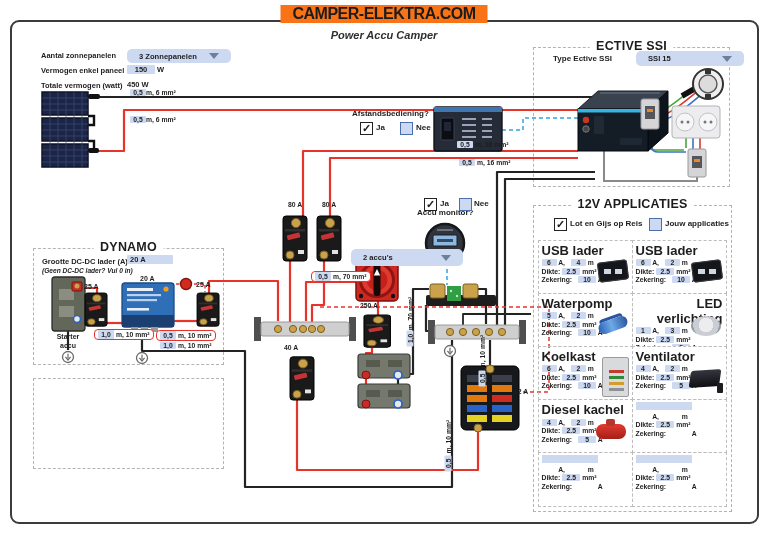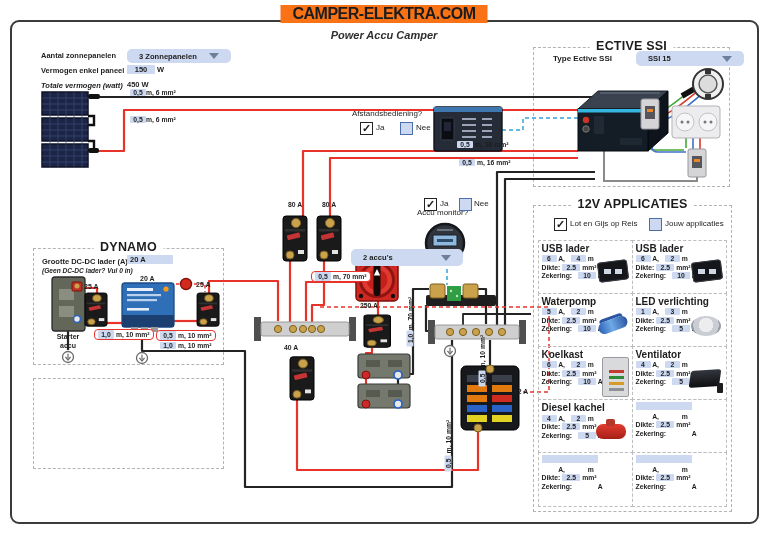--- a/index.html
+++ b/index.html
@@ -25,27 +25,27 @@
   .wirelbl{position:absolute;font-size:6.8px;font-weight:bold;white-space:nowrap;color:#1d1d1d;}
   .redbox{border:1.3px solid #e8332a;border-radius:4px;background:#fff;padding:0 3px;line-height:1.35;}
   .vert{transform:rotate(-90deg);transform-origin:center;text-align:center;}
   .dd{position:absolute;background:#ccd9f0;font-size:7.6px;font-weight:bold;
       display:flex;align-items:center;padding:0 12px;border-radius:5px;}
   .dd .tri{width:0;height:0;border-left:5.5px solid transparent;border-right:5.5px solid transparent;
            border-top:6.5px solid #6d7f9b;margin-left:auto;}
   .cbx{position:absolute;width:11px;height:11px;background:#fff;border:1.6px solid #222;
        font-size:11px;line-height:10px;text-align:center;font-weight:bold;}
   .cbx.blue{background:#ccd9f0;border-color:#4a6fae;}
-  .q{position:absolute;font-size:8px;font-weight:normal;white-space:nowrap;}
+  .q{position:absolute;font-size:8px;font-weight:bold;white-space:nowrap;}
   
   #grid{position:absolute;left:538px;top:240px;width:188px;height:266px;
         display:grid;grid-template-columns:1fr 1fr;grid-template-rows:repeat(5,1fr);}
   .card{position:relative;border:1px dashed #bdbdbd;margin:-0.5px;padding:2px 3px;
         font-size:6.8px;font-weight:bold;overflow:hidden;}
-  .card-name{font-size:10px;display:inline-block;min-height:8px;}
+  .card-name{font-size:13px;display:inline-block;min-height:8px;text-align:right;}
   .card-name:empty{width:56px;background:#ccd9f0;height:8px;}
   .card-row{margin-top:1.5px;white-space:nowrap;}
   .sp{display:inline-block;width:6px;}
   .card-icon{position:absolute;right:2px;top:15px;width:34px;height:34px;}
   [data-icon="usb"]::before{content:"";position:absolute;inset:5px 2px 9px 2px;background:#15161a;
      border-radius:3px;transform:rotate(-7deg);box-shadow:inset 0 0 0 1px #3c404a;}
   [data-icon="usb"]::after{content:"";position:absolute;left:8px;top:13px;width:7px;height:5px;
      background:#cfd6e4;box-shadow:11px 0 0 #cfd6e4;}
   [data-icon="led"]::before{content:"";position:absolute;left:1px;top:7px;width:30px;height:20px;border-radius:50%;
      background:radial-gradient(circle at 50% 45%,#ededf0 0 38%,#caced4 39% 68%,#979da6 69%);}
@@ -338,21 +338,21 @@
 
   <div class="lbl" style="left:41px;top:51px;">Aantal zonnepanelen</div>
   <div class="dd" style="left:127px;top:49px;width:80px;height:14px;">
     <span>3 Zonnepanelen</span>
     <span class="tri"></span>
   </div>
   <div class="lbl" style="left:41px;top:66px;">Vermogen enkel paneel</div>
   <div class="lbl" style="left:127px;top:65px;">
     <span class="hl" style="min-width:26px;">150</span><span> W</span>
   </div>
-  <div class="lbl" style="left:41px;top:81px;font-style:italic;">Totale vermogen (watt)</div>
+  <div class="lbl" style="left:41px;top:81px;">Totale vermogen (watt)</div>
   <div class="lbl" style="left:127px;top:80px;">450 W</div>
   <div class="wirelbl" style="left:130px;top:89px;">
     <span class="hl" style="min-width:14px;">0,5</span><span>m, 6 mm²</span>
   </div>
   <div class="wirelbl" style="left:130px;top:116px;">
     <span class="hl" style="min-width:14px;">0,5</span><span>m, 6 mm²</span>
   </div>
 
   <div class="lbl" style="left:42px;top:257px;">Grootte DC-DC lader (A)</div>
   <div class="lbl" style="left:127px;top:255px;">

